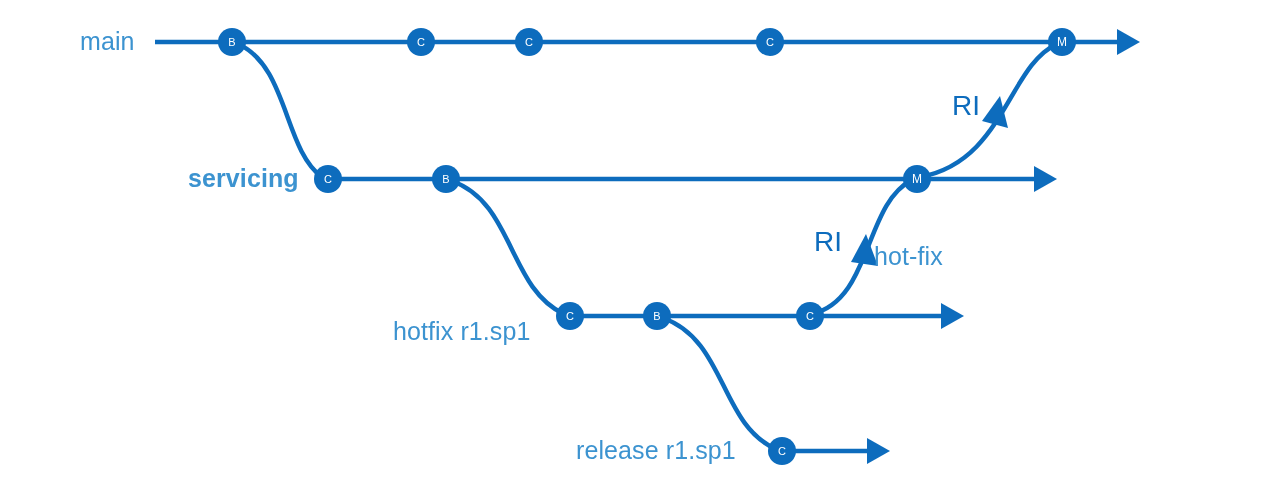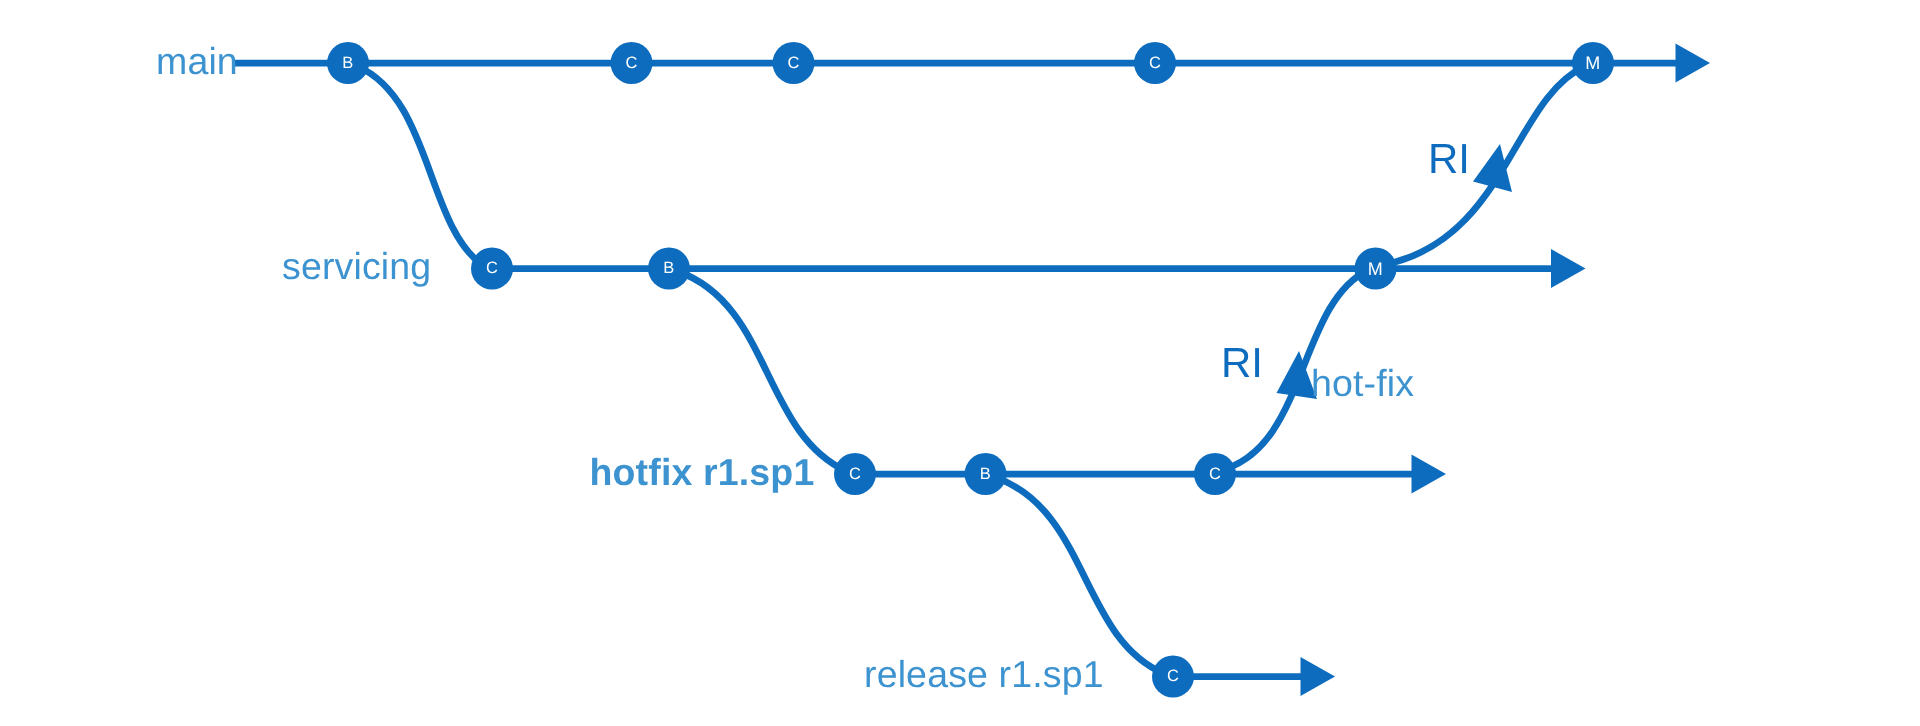--- a/index.html
+++ b/index.html
@@ -62,23 +62,23 @@
     letter-spacing: 0.1px;
   }
   .ri-label {
     position: absolute;
     color: #0D6CBD;
     font-family: "Liberation Sans", sans-serif;
     font-size: 28px;
     font-weight: 400;
     white-space: nowrap;
   }
-  .lbl-main     { left: 104px;  top: 27px; text-align: right;  }
-  .lbl-servicing{ left: 188px; top: 164px; }
-  .lbl-hotfix   { left: 393px; top: 301px; font-weight: bold; }
+  .lbl-main     { left: 80px;  top: 27px; text-align: right;  }
+  .lbl-servicing{ left: 188px; top: 164px; font-weight: bold; }
+  .lbl-hotfix   { left: 393px; top: 317px; }
   .lbl-release  { left: 576px; top: 436px; text-align: center; }
   .lbl-hotfix-annot { left: 874px; top: 242px; }
   .lbl-ri-top   { left: 952px; top: 90px;  }
   .lbl-ri-mid   { left: 814px; top: 226px; }
 </style>
 </head>
 <body>
 
 <div id="diagram-root">
 

